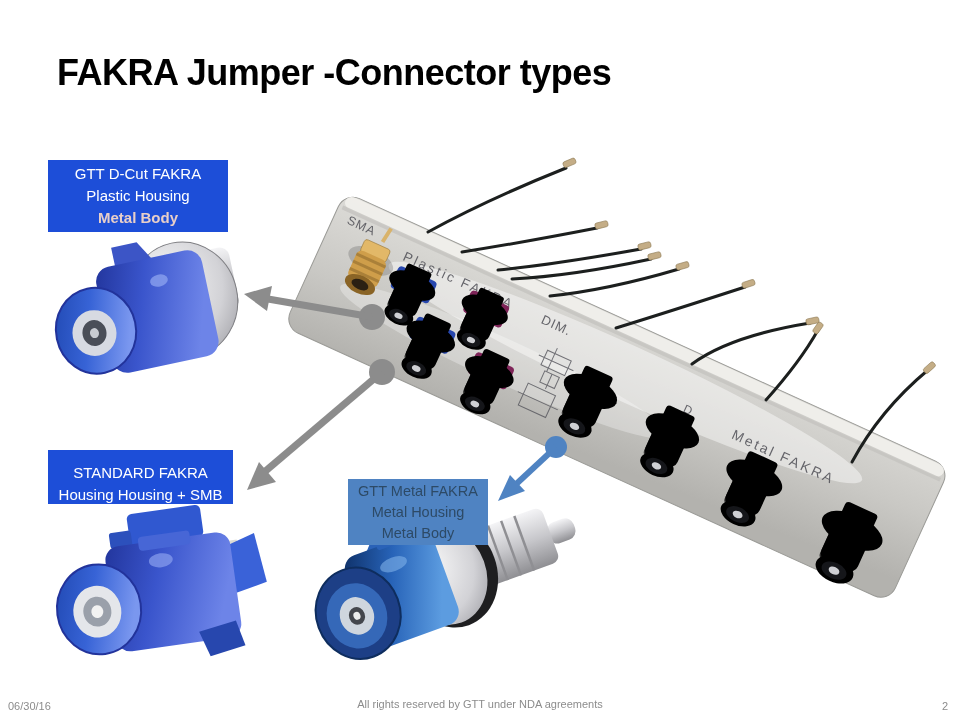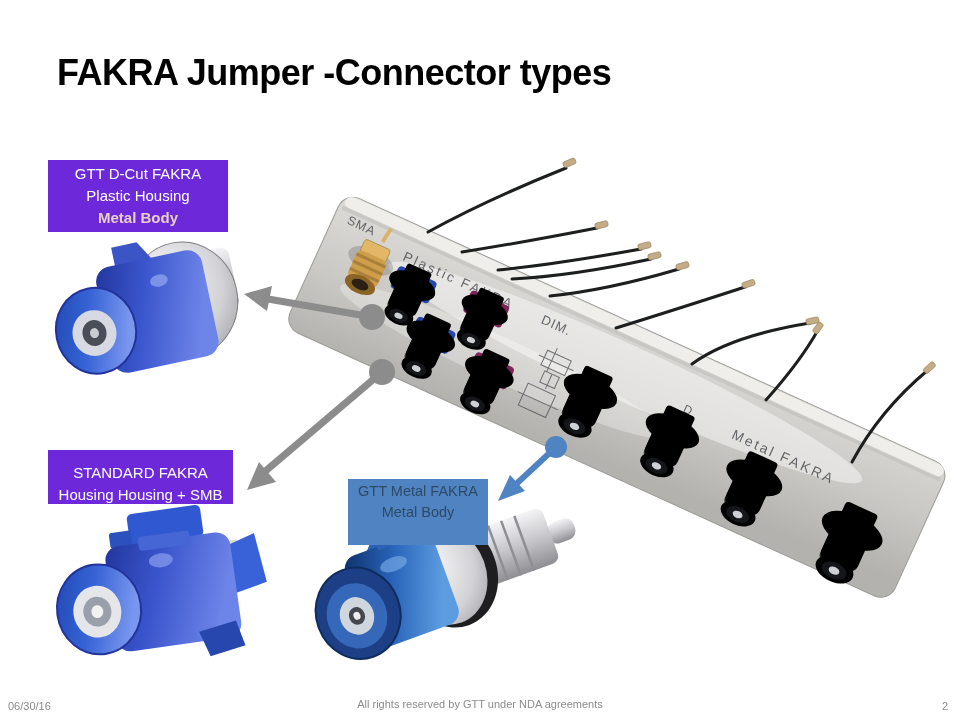--- a/index.html
+++ b/index.html
@@ -4,21 +4,21 @@
 <style>
   html,body{margin:0;padding:0;}
   body{width:960px;height:720px;background:#ffffff;overflow:hidden;
        font-family:"Liberation Sans", sans-serif;}
   .slide{position:relative;width:960px;height:720px;background:#fff;}
 
   .title{position:absolute;left:57px;top:52px;width:860px;
          font-size:36px;font-weight:700;color:#000;letter-spacing:-0.5px;}
 
   .callout{position:absolute;text-align:center;line-height:22px;font-size:15px;}
-  .callout.gray{background:#6d28d9;color:#ffffff;}
+  .callout.gray{background:#1d4ed8;color:#ffffff;}
   .callout.c1{left:48px;top:160px;width:180px;height:72px;padding-top:3px;box-sizing:border-box;}
   .callout.c1 .accent{color:#e8cfc9;font-weight:700;}
   .callout.c2{left:48px;top:450px;width:185px;height:54px;padding-top:12px;box-sizing:border-box;}
   .callout.blue{left:348px;top:439px;width:140px;height:66px;background:#4f83c2;
                 color:#2d4a66;font-size:14.5px;line-height:21px;padding-top:2px;box-sizing:border-box;margin-top:40px;}
 
   .footer{position:absolute;bottom:8px;left:0;width:100%;font-size:11px;color:#8c8c8c;}
   .footer .date{position:absolute;left:8px;bottom:0;}
   .footer .copyright{position:absolute;left:0;right:0;bottom:2px;text-align:center;}
   .footer .page{position:absolute;right:12px;bottom:0;}
@@ -231,20 +231,21 @@
     <div class="accent">Metal Body</div>
   </div>
 
   <div class="callout gray c2">
     <div>STANDARD FAKRA</div>
     <div>Housing Housing + SMB</div>
   </div>
 
   <div class="callout blue">
     <div>GTT Metal FAKRA</div>
+    <div>Metal Housing</div>
     <div>Metal Body</div>
   </div>
 
   <div class="footer">
     <span class="date">06/30/16</span>
     <span class="copyright">All rights reserved by GTT under NDA agreements</span>
     <span class="page">2</span>
   </div>
 
 </div>

